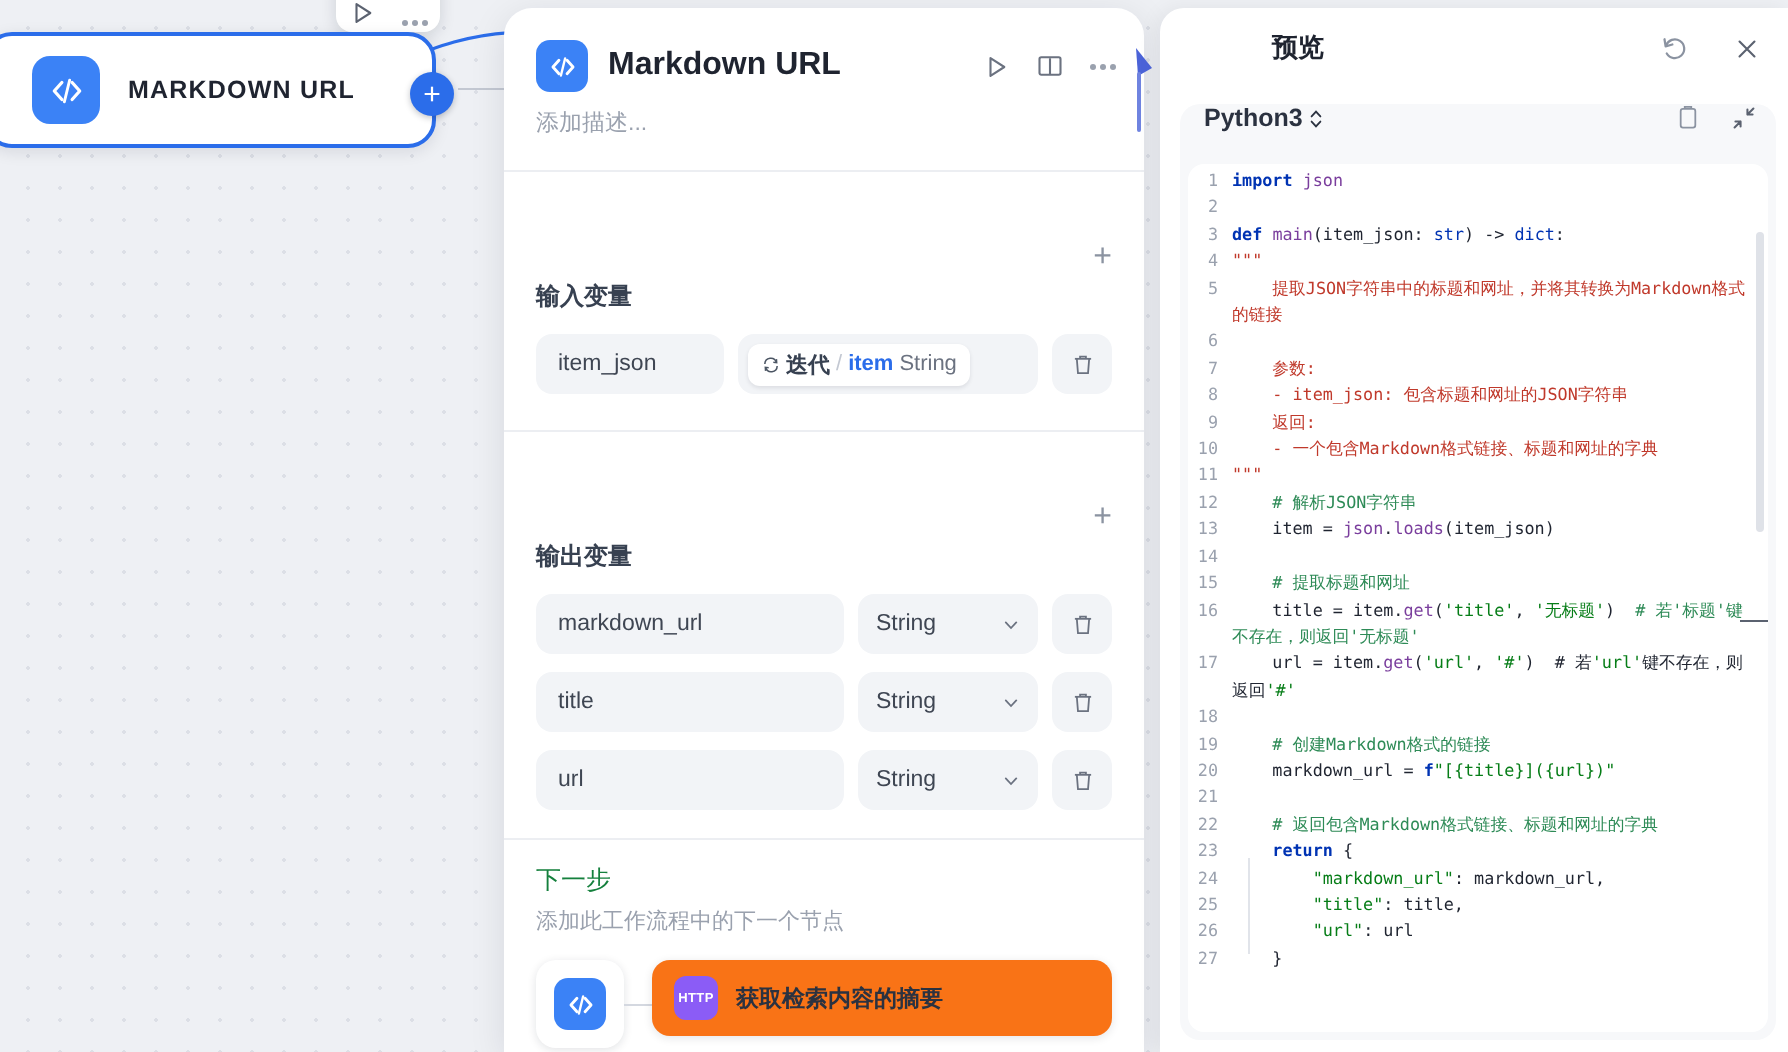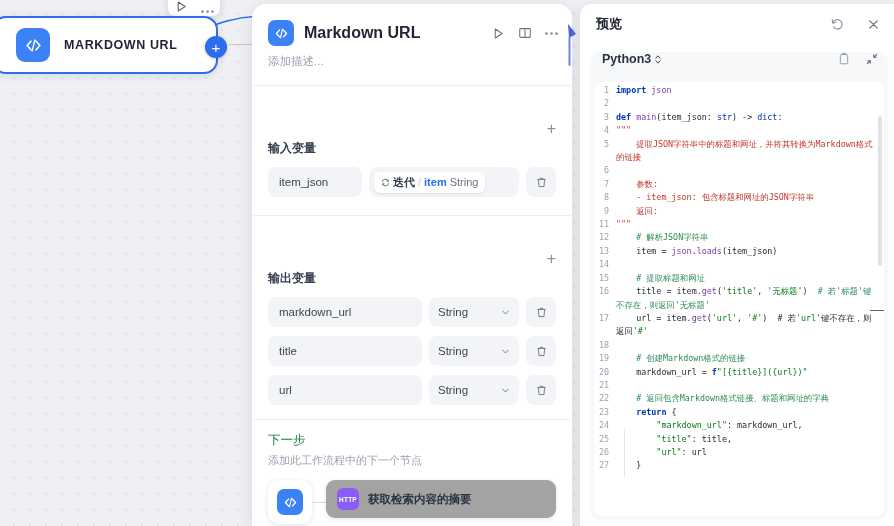--- a/index.html
+++ b/index.html
@@ -138,21 +138,21 @@
   .ns-sub { font-size: 11px; color: #9aa1ae; margin-top: 4px; }
   .ns-body { display: flex; align-items: flex-start; gap: 0; margin-top: 12px; }
   .ns-left {
     width: 44px; height: 44px; border-radius: 10px; background: #fff;
     box-shadow: 0 1px 5px rgba(16,24,40,.12);
     display: flex; align-items: center; justify-content: center; flex: 0 0 auto;
   }
   .ns-connector { width: 14px; height: 1px; background: #d4d8e0; margin-top: 22px; }
   .ns-right { flex: 1 1 auto; }
   .ns-node {
-    height: 38px; background: #a3a3a3; border-radius: 9px;
+    height: 38px; background: #f97316; border-radius: 9px;
     box-shadow: 0 1px 5px rgba(16,24,40,.11);
     display: flex; align-items: center; gap: 9px; padding: 0 11px;
   }
   .http-badge {
     width: 22px; height: 22px; border-radius: 6px; background: #8b5cf6;
     color: #fff; font-size: 6.5px; font-weight: 700; letter-spacing: .2px;
     display: flex; align-items: center; justify-content: center; flex: 0 0 auto;
   }
   .ns-node-label { font-size: 11.5px; color: #2b3240; font-weight: 600; }
   .ns-parallel {
@@ -173,21 +173,21 @@
 
   
   .preview {
     position: absolute; left: 580px; top: 4px;
     width: 314px; height: 522px;
     background: #fff; border-radius: 12px 0 0 0;
     box-shadow: -2px 0 10px rgba(16,24,40,.06);
   }
   .pv-header {
     height: 40px; display: flex; align-items: center;
-    padding: 0 14px 0 16px; gap: 10px;
+    padding: 0 14px 0 16px; gap: 10px; margin-left: 40px;
   }
   .pv-title { font-size: 13px; font-weight: 700; color: #1f2430; flex: 1; }
   .pv-actions { display: flex; align-items: center; gap: 22px; color: #8b93a1; cursor: pointer; }
 
   .editor {
     position: absolute; left: 10px; top: 48px; right: 6px; bottom: 6px;
     background: #f7f8fa; border-radius: 10px; overflow: hidden;
   }
   .ed-bar {
     height: 30px; display: flex; align-items: flex-start;
@@ -491,20 +491,24 @@
             </div>
             <div class="cl">
               <span class="ln">8</span>
               <span class="ct">    <span class="ds">- item_json: 包含标题和网址的JSON字符串</span></span>
             </div>
             <div class="cl">
               <span class="ln">9</span>
               <span class="ct">    <span class="ds">返回:</span></span>
             </div>
             <div class="cl">
+              <span class="ln">10</span>
+              <span class="ct">    <span class="ds">- 一个包含Markdown格式链接、标题和网址的字典</span></span>
+            </div>
+            <div class="cl">
               <span class="ln">11</span>
               <span class="ct"><span class="dq">"""</span></span>
             </div>
             <div class="cl">
               <span class="ln">12</span>
               <span class="ct">    <span class="cmz"># 解析JSON字符串</span></span>
             </div>
             <div class="cl">
               <span class="ln">13</span>
               <span class="ct">    item = <span class="fn">json</span>.<span class="fn">loads</span>(item_json)</span>

